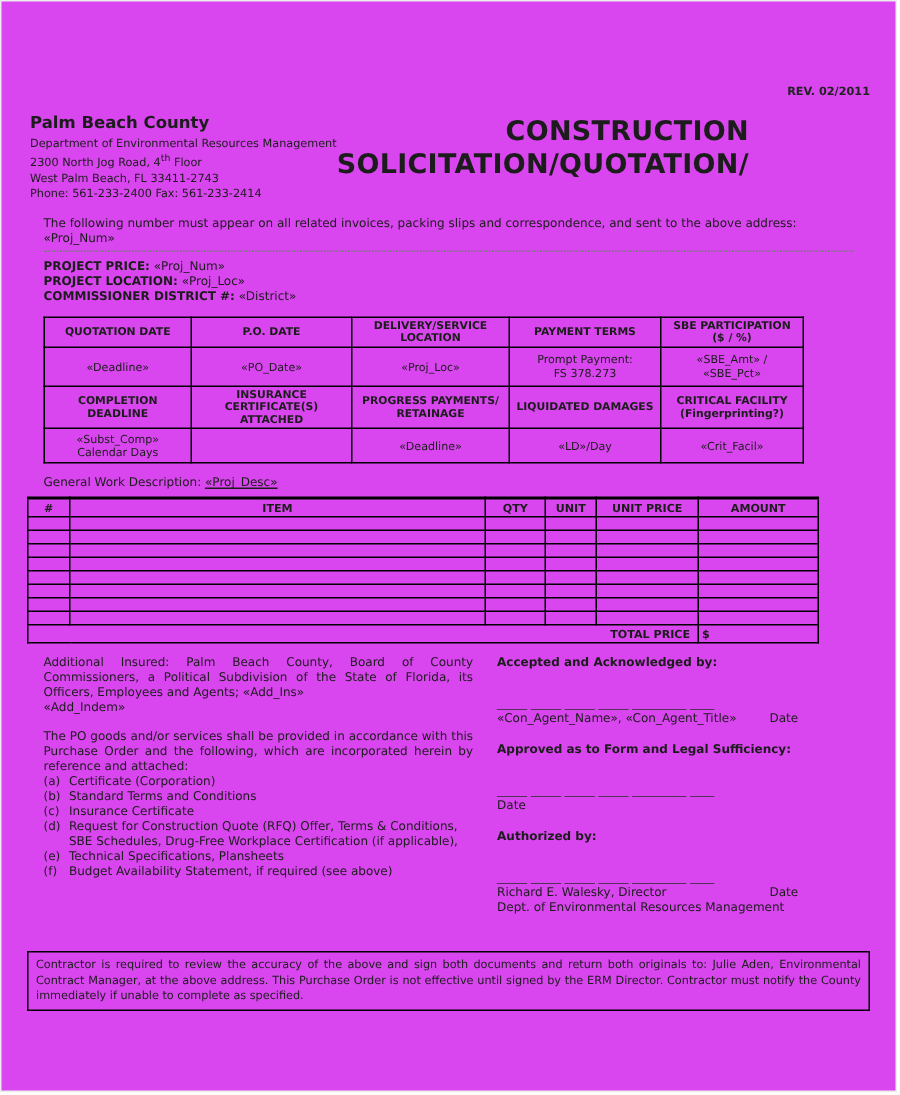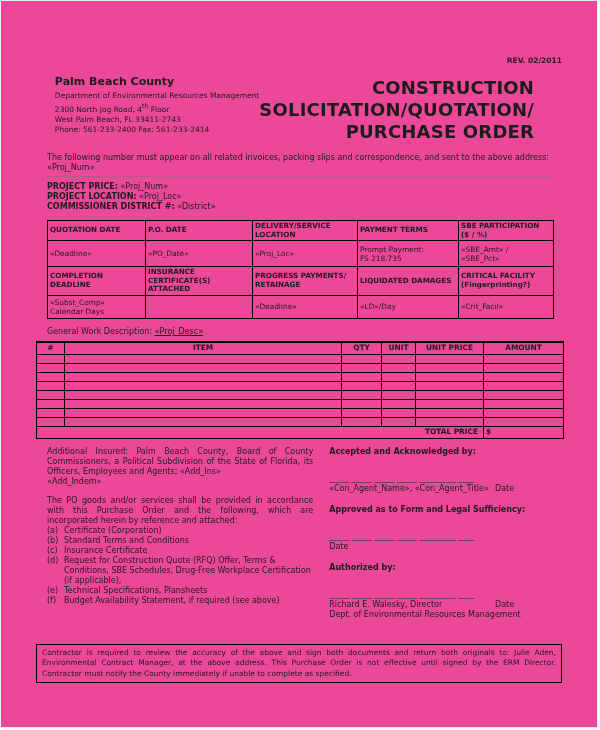--- a/index.html
+++ b/index.html
@@ -1,43 +1,43 @@
 <!DOCTYPE html>
 <html><head>
 <meta charset="utf-8">
 <style>
   html,body{margin:0;padding:0;}
   body{
     width:600px;height:730px;background:#fdfdfd;overflow:hidden;
     font-family:"DejaVu Sans","Liberation Sans",sans-serif;color:#1c1c1c;
   }
   .page{
-    width:598px;height:728px;background:#ec4899;border:1px solid #ececec;
-    box-sizing:border-box;padding:0 35px;
+    width:598px;height:728px;background:#d946ef;border:1px solid #ececec;
+    box-sizing:border-box;padding:0 17px;
   }
   .b{font-weight:bold;}
   
   .rev{margin-top:55px;text-align:right;font-size:7.5px;font-weight:bold;color:#222;}
   
-  .header{display:flex;justify-content:center;margin:10px 11px 0 2px;}
+  .header{display:flex;justify-content:flex-start;margin:10px 11px 0 2px;}
   .org{font-size:7.5px;line-height:10px;}
   .org-name{font-size:11px;font-weight:bold;line-height:14px;margin-bottom:2px;}
   .doc-title{font-size:18px;font-weight:bold;line-height:22px;text-align:right;letter-spacing:.2px;margin-top:2px;}
   
   .notice{margin:10px 11px 0 11px;font-size:8px;line-height:10px;padding-bottom:3px;border-bottom:1px dotted #777;}
   
   .to-row{display:flex;margin:5px 11px 0 11px;font-size:8px;line-height:9.5px;}
   .to-col{width:54%;}
   .proj-col{width:46%;}
   .to-indent{padding-left:17px;}
   .proj-col div{margin-bottom:.5px;}
   
   table{border-collapse:collapse;}
   .terms{margin:8px 11px 0 11px;width:506px;table-layout:fixed;}
-  .terms td{border:1px solid #000;text-align:left;vertical-align:middle;padding:1px 2px;}
+  .terms td{border:1px solid #000;text-align:center;vertical-align:middle;padding:1px 2px;}
   .terms .hd{font-size:7.2px;font-weight:bold;line-height:8.6px;}
   .terms .vl{font-size:7.4px;line-height:9px;}
   .terms .rh1 td{height:17px;}
   .terms .rv1 td{height:23px;}
   .terms .rh2 td{height:22px;}
   .terms .rv2 td{height:20px;}
   .terms .rbud td{height:15px;text-align:left;font-size:7.4px;padding-left:5px;}
   .l2:empty{display:none;}
   .sig-dept:empty{display:none;}
   
@@ -79,21 +79,20 @@
     <div class="org">
       <div class="org-name">Palm Beach County</div>
       <div>Department of Environmental Resources Management</div>
       <div><span>2300 North Jog Road, 4</span><sup>th</sup><span> Floor</span></div>
       <div>West Palm Beach, FL 33411-2743</div>
       <div>Phone: 561-233-2400 Fax: 561-233-2414</div>
     </div>
     <div class="doc-title">
       <div>CONSTRUCTION</div>
       <div>SOLICITATION/QUOTATION/</div>
-      <div>PURCHASE ORDER</div>
     </div>
   </div>
 
   <div class="notice">The following number must appear on all related invoices, packing slips and correspondence, and sent to the above address: «Proj_Num»</div>
 
   <div class="to-row">
     <div class="proj-col">
       <div><span class="b">PROJECT PRICE:</span> <span>«Proj_Num»</span></div>
       <div><span class="b">PROJECT LOCATION:</span> <span>«Proj_Loc»</span></div>
       <div><span class="b">COMMISSIONER DISTRICT #:</span> <span>«District»</span></div>
@@ -133,21 +132,21 @@
             <div>«Deadline»</div>
           </td>
       <td class="vl">
             <div>«PO_Date»</div>
           </td>
       <td class="vl">
             <div>«Proj_Loc»</div>
           </td>
       <td class="vl">
             <div>Prompt Payment:</div>
-            <div class="l2">FS 218.735</div>
+            <div class="l2">FS 378.273</div>
           </td>
       <td class="vl">
             <div>«SBE_Amt» /</div>
             <div class="l2">«SBE_Pct»</div>
           </td>
     </tr>
     <tr class="rh2">
       <td class="hd">
             <div>COMPLETION</div>
             <div class="l2">DEADLINE</div>

